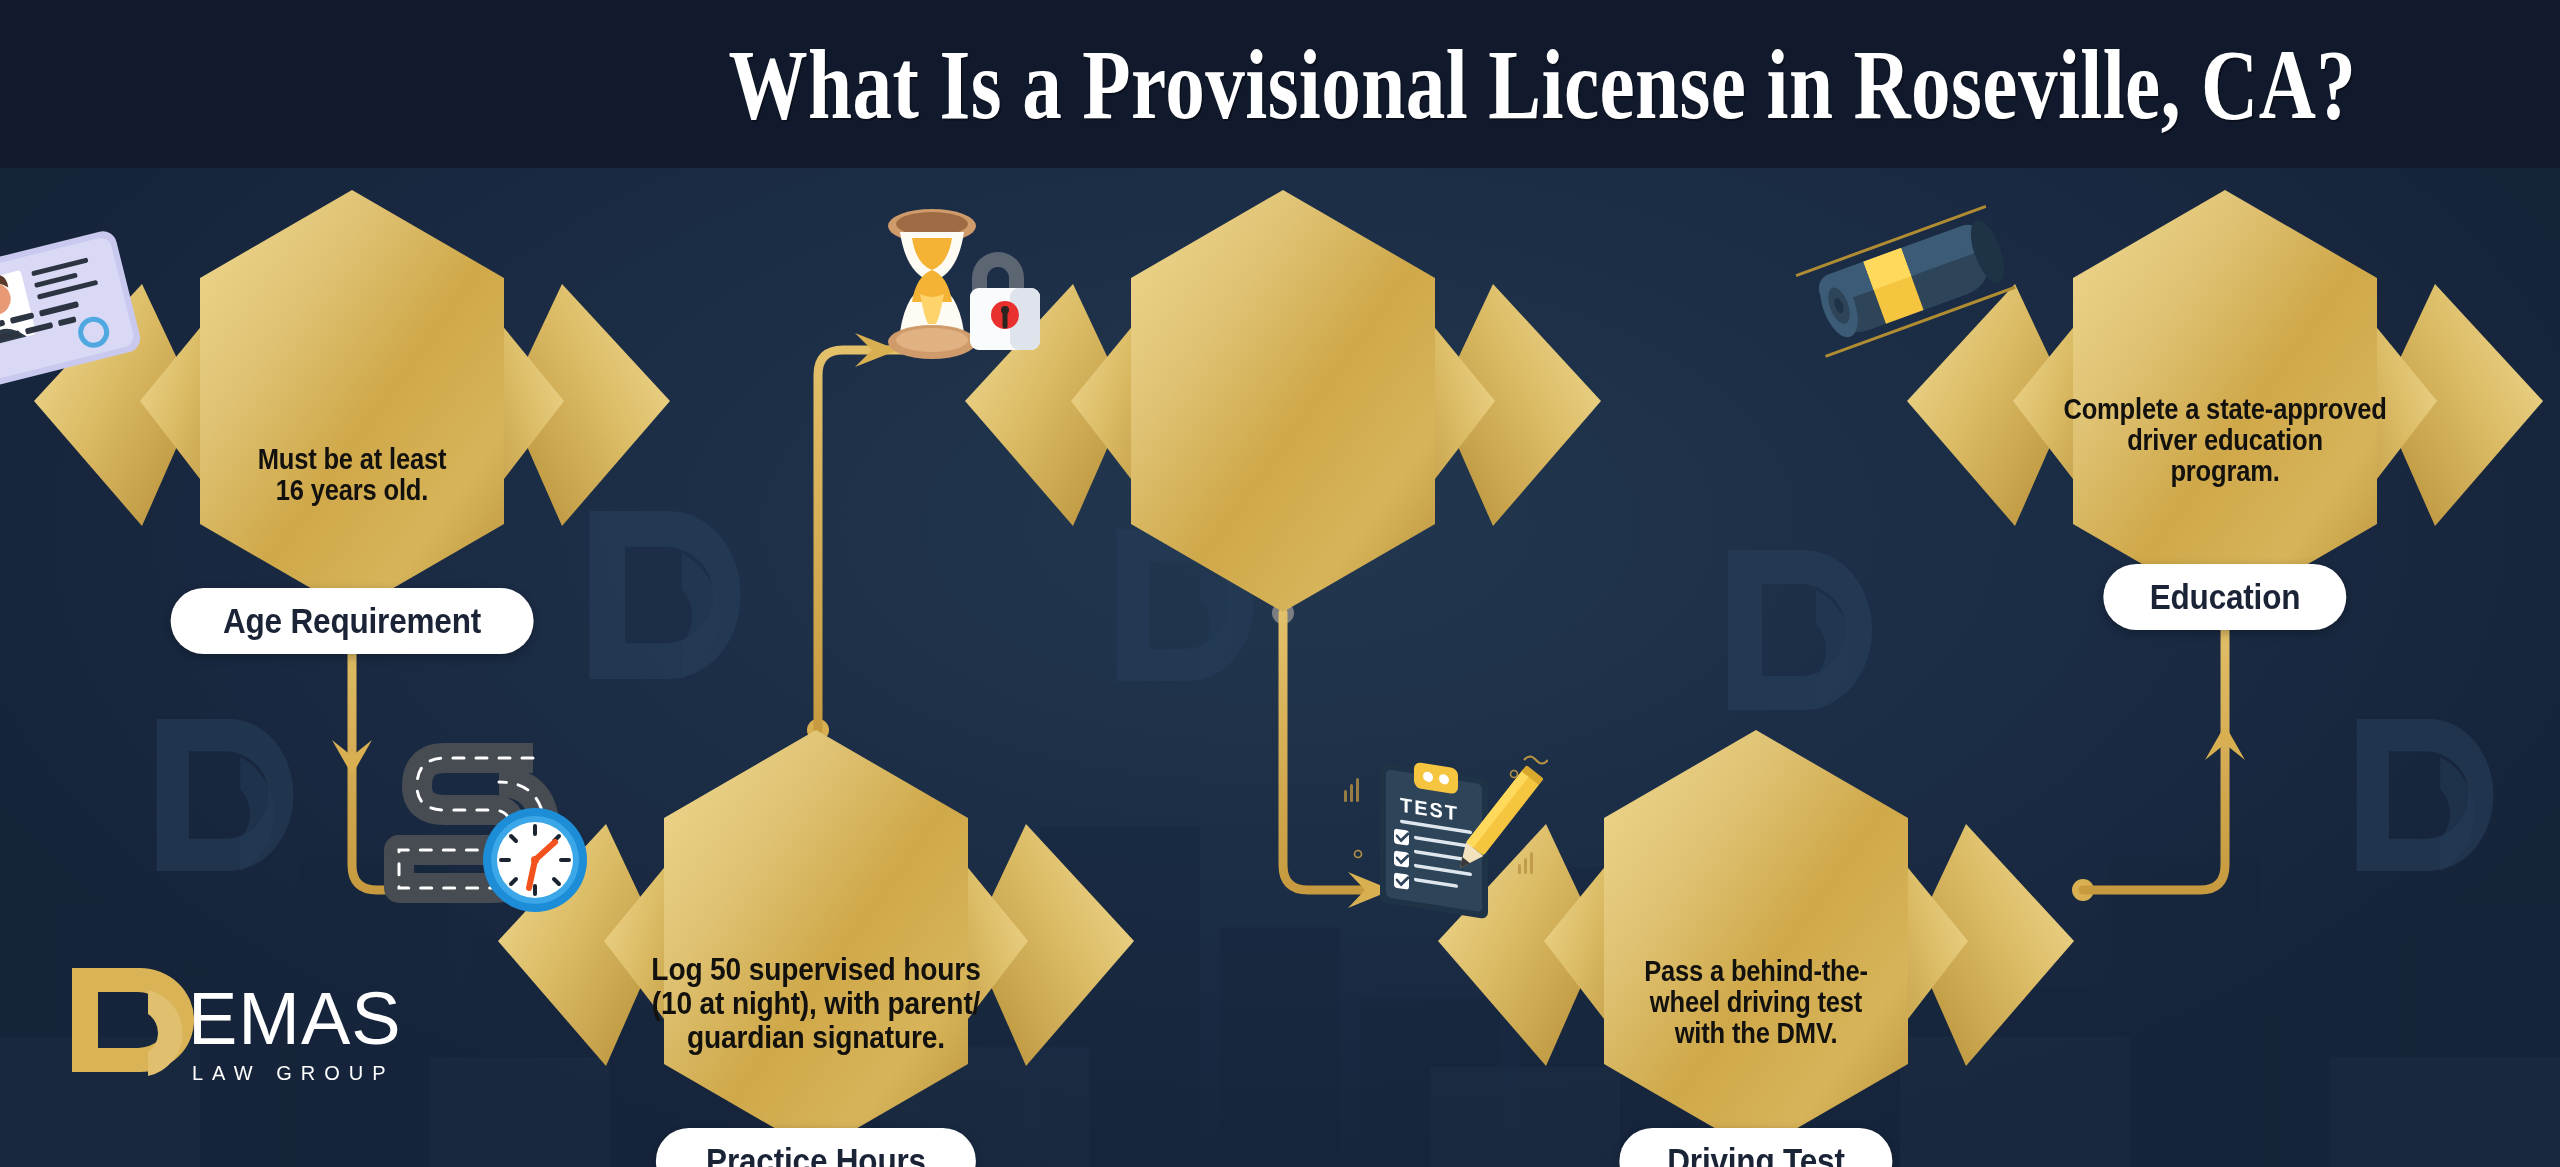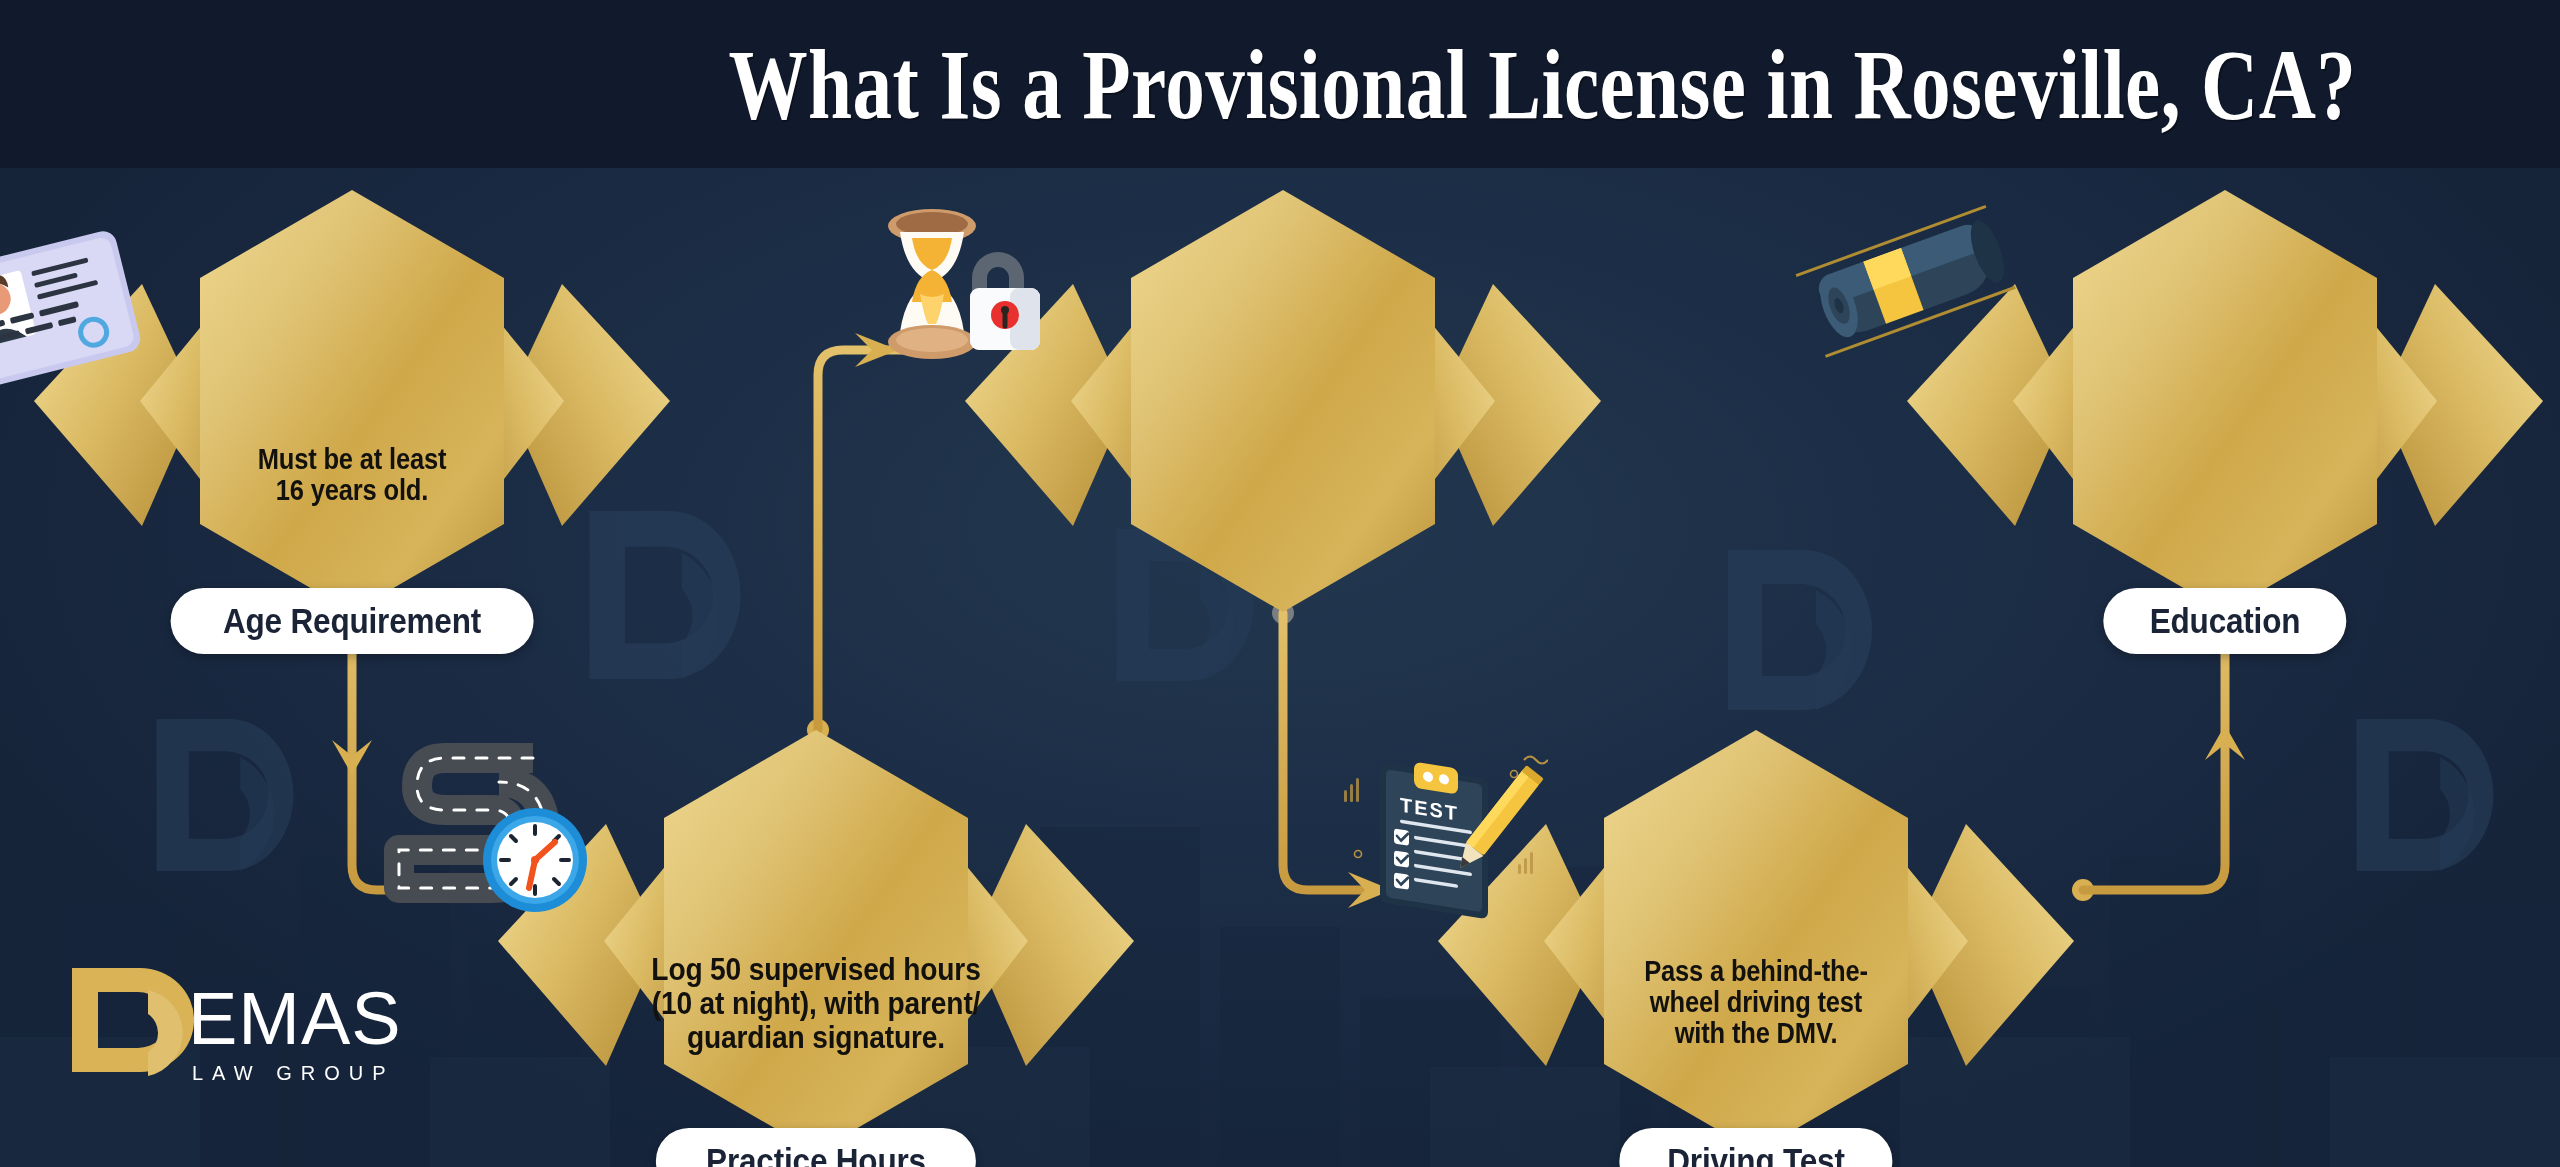--- a/index.html
+++ b/index.html
@@ -302,23 +302,28 @@
             <rect x="44" y="46" width="172" height="66" rx="33" fill="#2d4459"></rect>
             <rect x="44" y="46" width="172" height="30" rx="15" fill="#3b5b76"></rect>
             <rect x="96" y="46" width="40" height="66" fill="#f5c53f"></rect>
             <path d="M96 46 h40 v30 h-40 Z" fill="#ffd95c"></path>
             <ellipse cx="216" cy="79" rx="13" ry="33" fill="#1f3347"></ellipse>
             <ellipse cx="58" cy="79" rx="16" ry="33" fill="#3b5b76"></ellipse>
             <ellipse cx="58" cy="79" rx="9" ry="19" fill="#2d4459"></ellipse>
             <ellipse cx="58" cy="79" rx="4" ry="8" fill="#1f3347"></ellipse>
           </g>
         </svg>
+        <div class="node-text" style="top:208px; width:88%;">
+          <span>Complete a state-approved</span>
+          <span>driver education</span>
+          <span>program.</span>
+        </div>
       </div>
     </div>
-    <div class="pill" style="top:402px;">
+    <div class="pill" style="top:378px;">
       <span class="pill-label">Education</span>
     </div>
   </div>
 
   <div class="node" id="n3" style="left:498px; top:726px; width:636px;">
     <div class="node-art">
       <div class="hexwrap">
         <svg viewBox="0 0 636 430" preserveAspectRatio="none">
           <polygon points="0,215 108,98 163,215 108,340" fill="url(#goldWingL)"></polygon>
           <polygon points="106,215 206,93 206,345" fill="url(#goldWingL)"></polygon>

